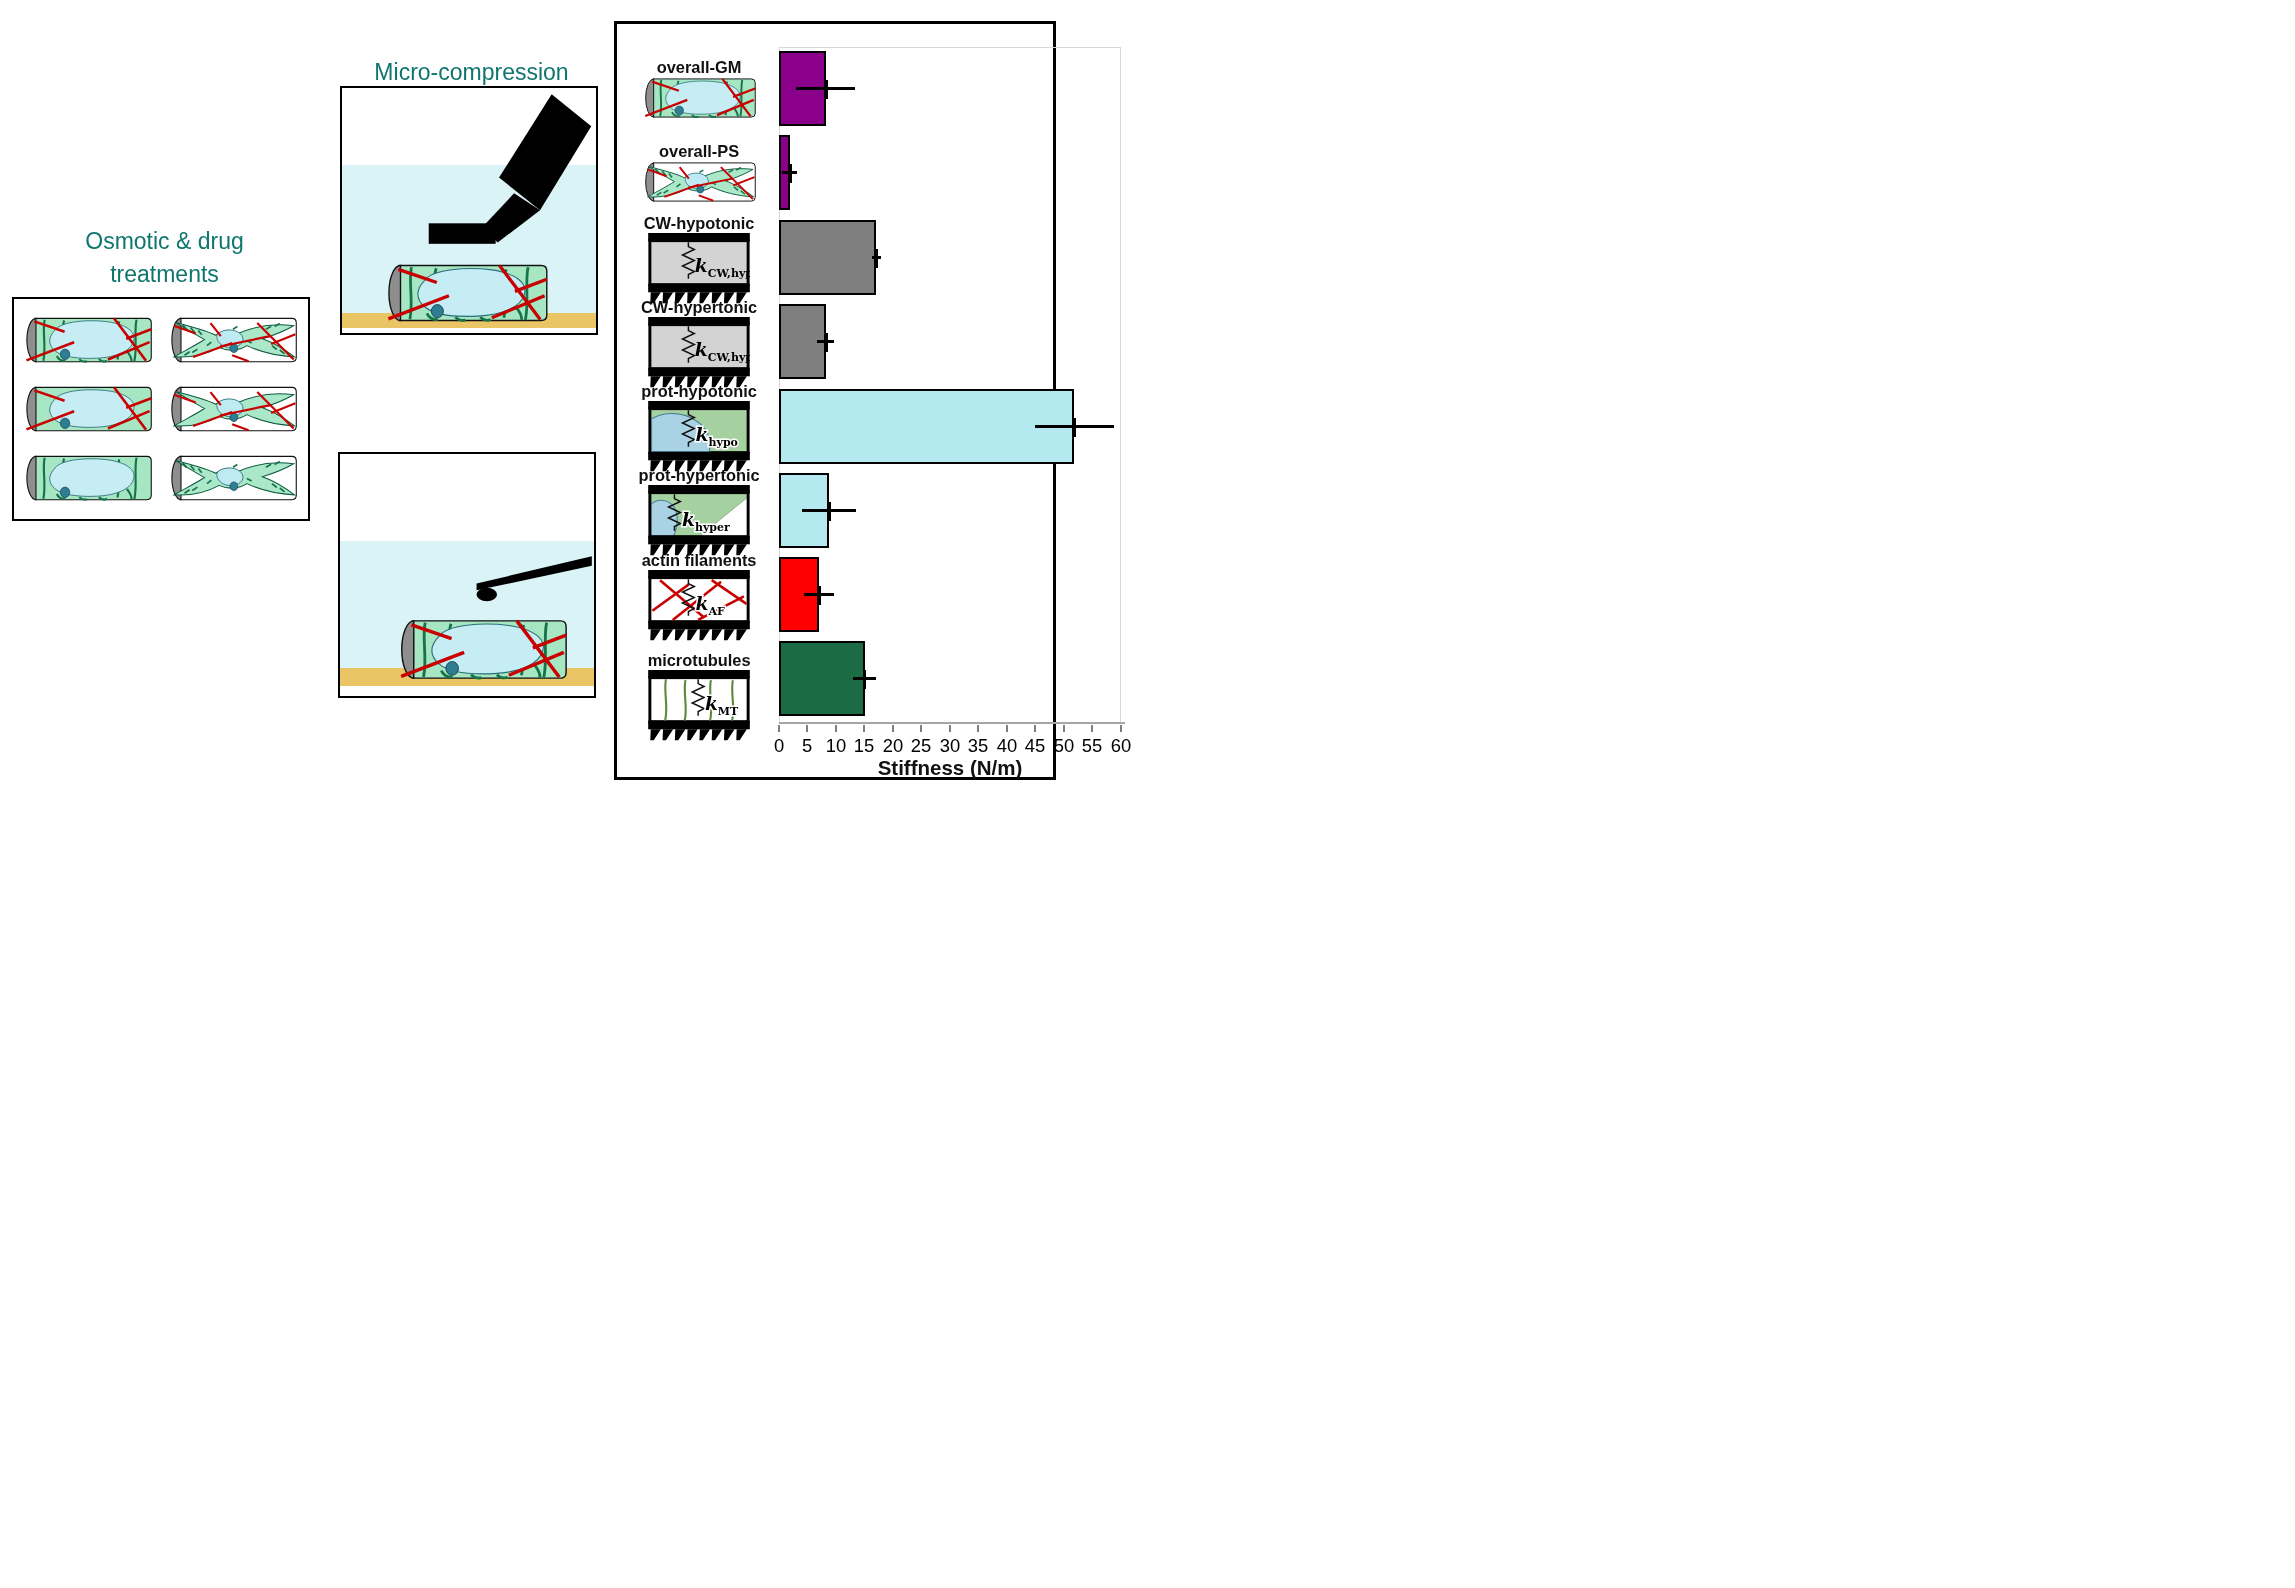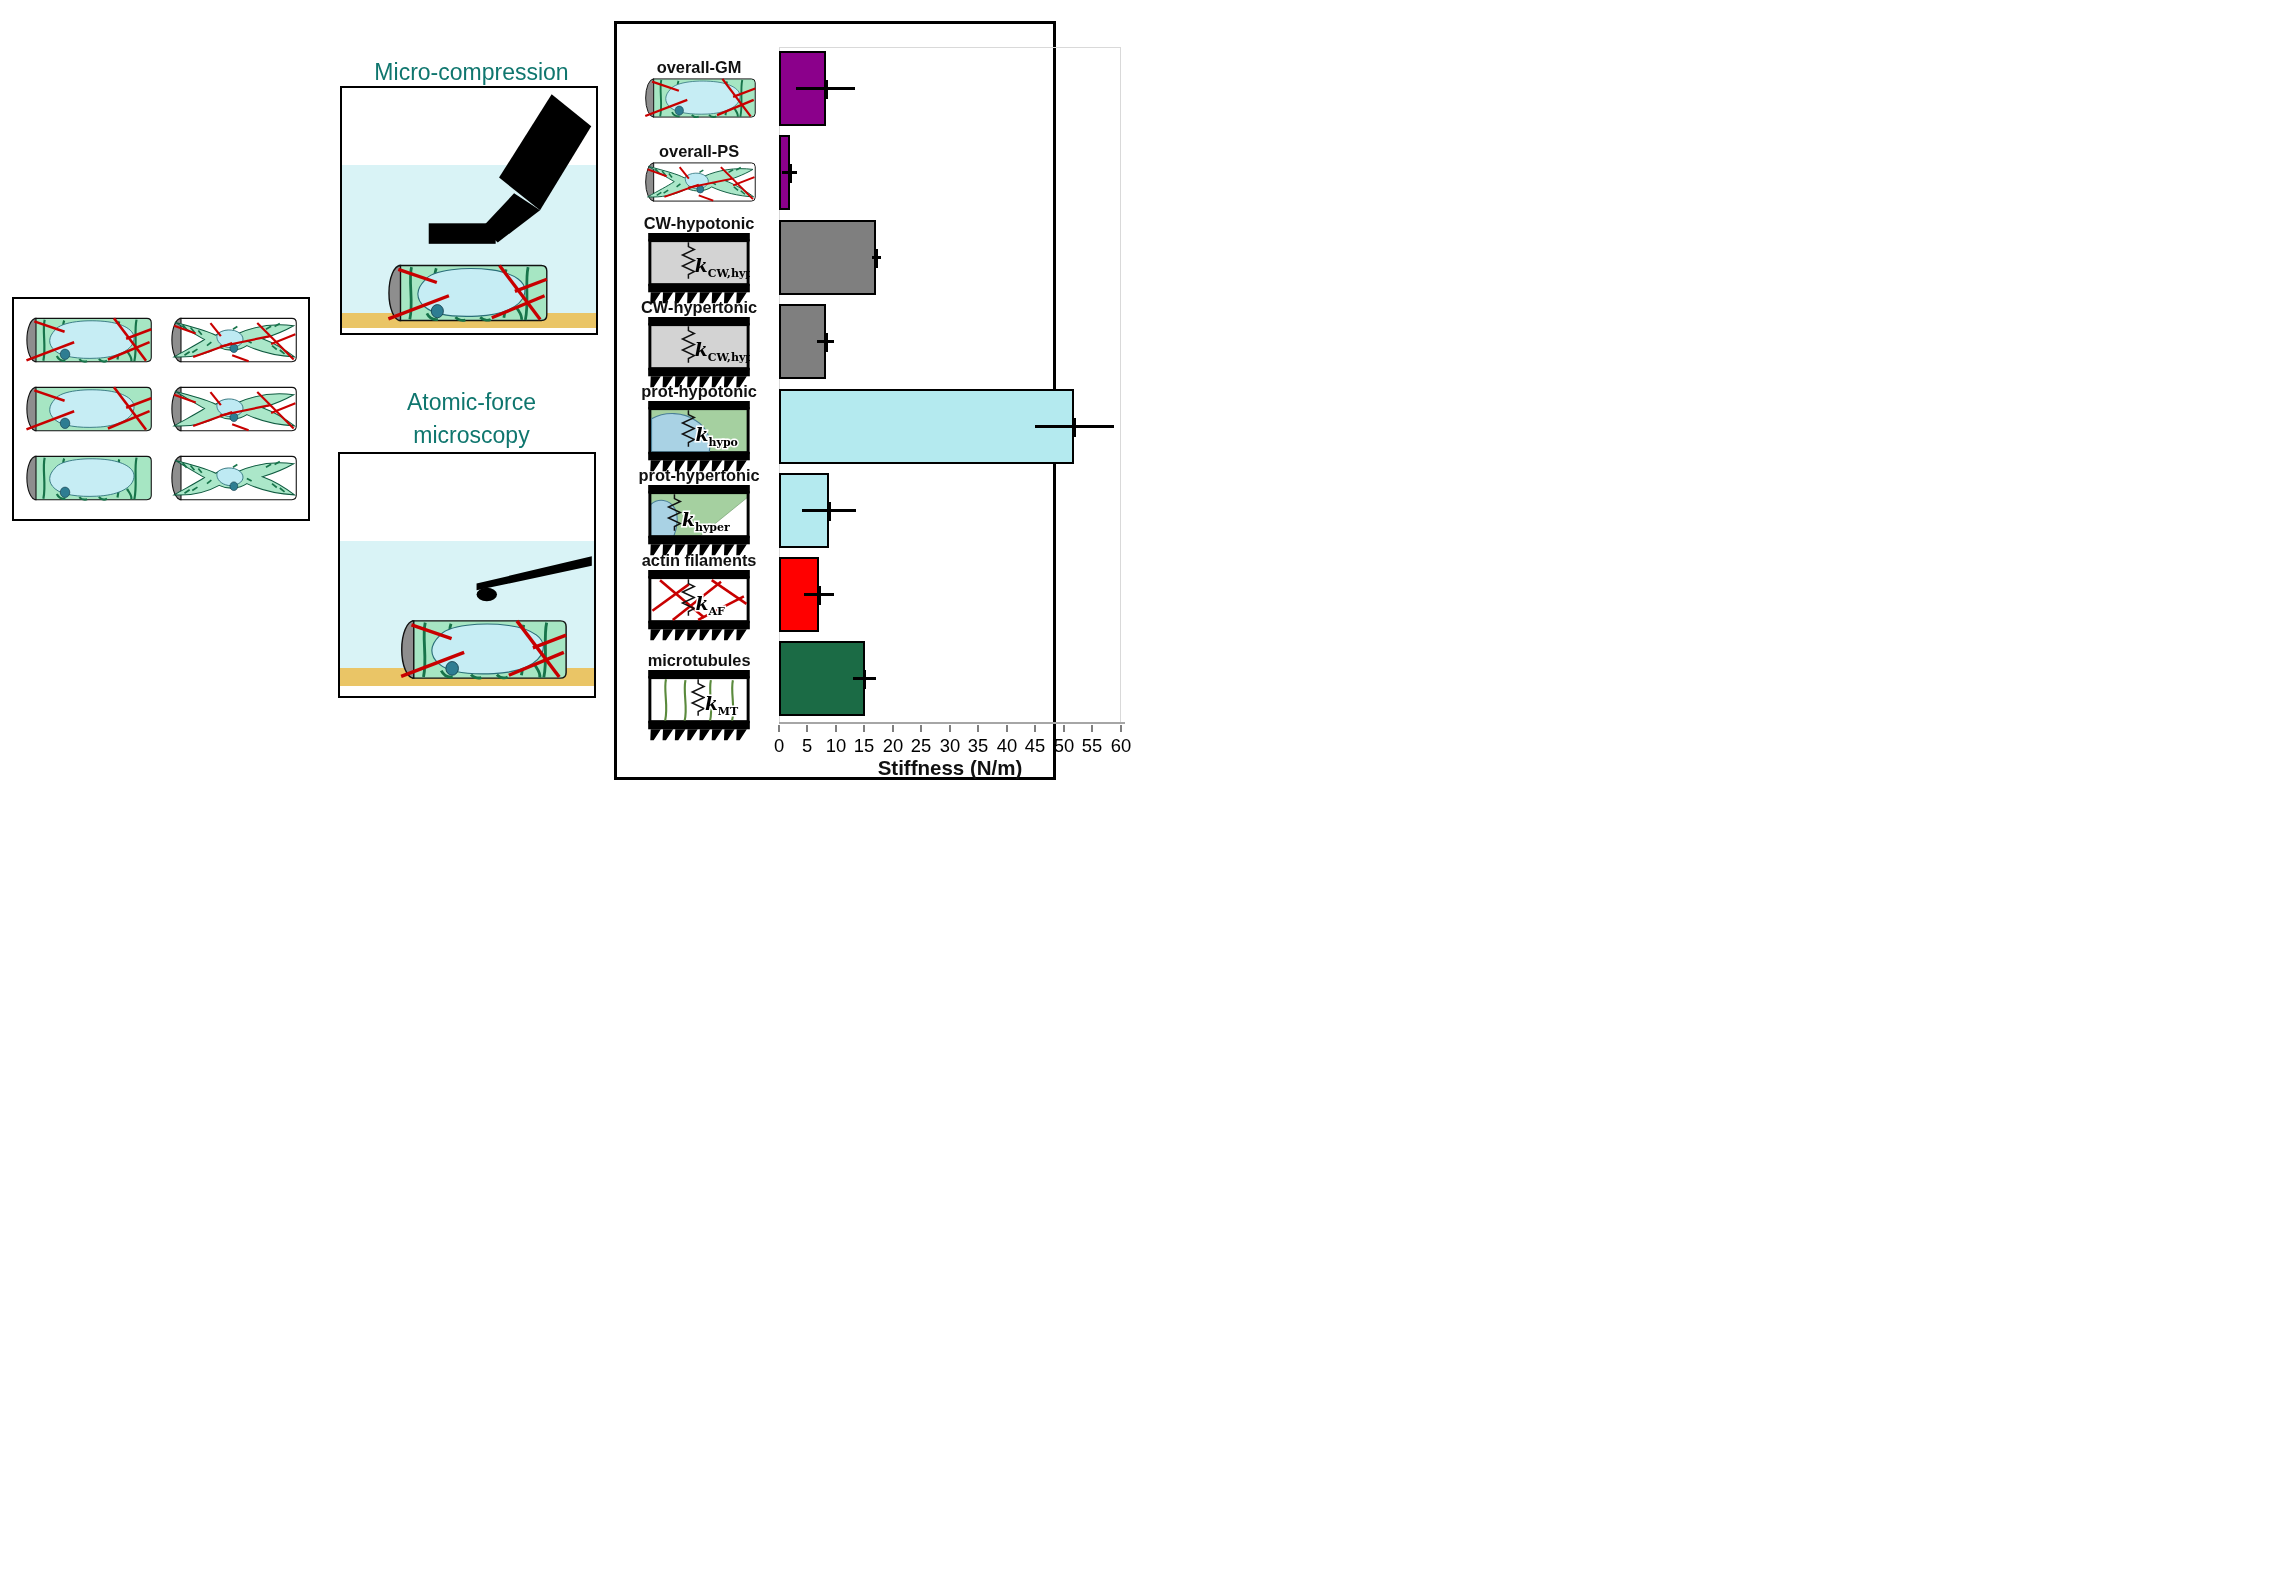--- a/index.html
+++ b/index.html
@@ -108,20 +108,24 @@
         <path d="M120,70 L236,46"></path>
           <path d="M206,16 L290,100"></path>
           <path d="M238,64 L294,42"></path>
           <path d="M148,90 L186,104"></path>
       </g>
 
       <path id="g-teeth" d="M6,140h24l-17,26h-8z M35,140h24l-17,26h-8z M64,140h24l-17,26h-8z M93,140h24l-17,26h-8z M122,140h24l-17,26h-8z M151,140h24l-17,26h-8z M180,140h24l-17,26h-8z M209,140h24l-17,26h-8z"></path>
     </defs>
   </svg>
 
+  <div class="panel-title" style="left:38px;top:225px;width:253px;">
+    <div>Osmotic &amp; drug</div>
+    <div>treatments</div>
+  </div>
 
   <div class="panel-box" style="left:11.6px;top:297px;width:298px;height:224px;">
     <div class="cells-grid">
       <svg class="cell-svg" viewBox="0 0 300 110">
         <use href="#g-tbody"></use>
           <use href="#g-tmt"></use>
           <use href="#g-tvac"></use>
           <use href="#g-taf"></use>
       </svg>
       <svg class="cell-svg" viewBox="0 0 300 110">
@@ -167,24 +171,20 @@
         <use href="#g-tvac"></use>
         <use href="#g-taf"></use>
     </svg>
     <svg class="abs" style="left:0;top:0;" width="252" height="244" viewBox="0 0 369 357">
       <polygon points="307,9 365,56 290,179 230,131" fill="#000"></polygon>
       <polygon points="252,154 290,179 228,226 205,204" fill="#000"></polygon>
       <rect x="127" y="198" width="98" height="30" fill="#000"></rect>
     </svg>
   </div>
 
-  <div class="panel-title" style="left:328px;top:386px;width:287px;">
-    <div>Atomic-force</div>
-    <div>microscopy</div>
-  </div>
 
   <div class="panel-box" style="left:338px;top:452px;width:258px;height:246px;">
     <div class="liquid" style="top:87px;height:127px;"></div>
     <div class="substrate" style="top:214px;height:18.4px;"></div>
     <svg class="abs" style="left:46px;top:164px;" width="193" height="63" viewBox="0 0 300 110">
       <use href="#g-tbody"></use>
         <use href="#g-tmt"></use>
         <use href="#g-tvac"></use>
         <use href="#g-taf"></use>
     </svg>

